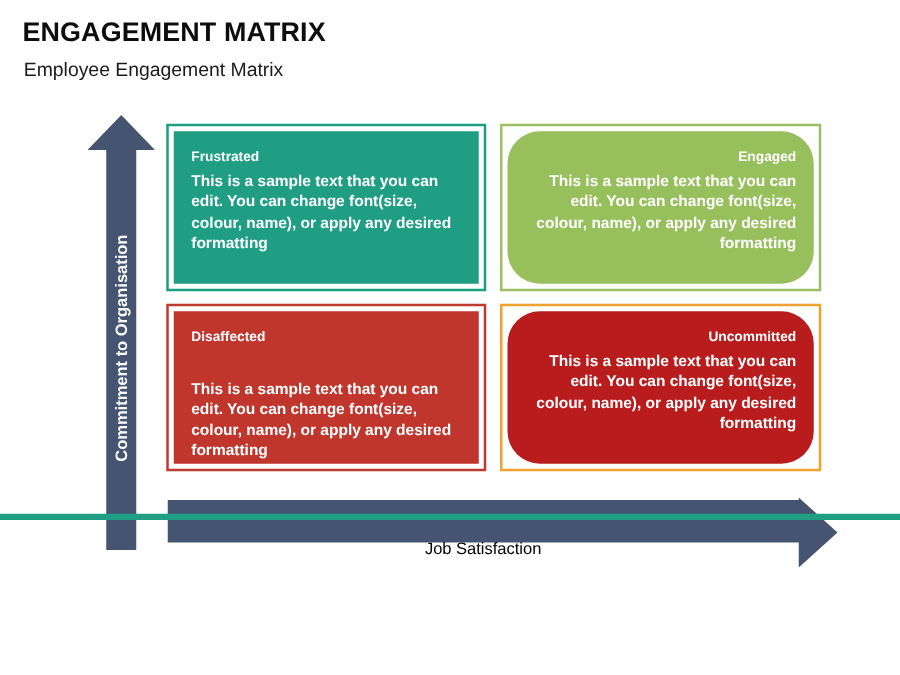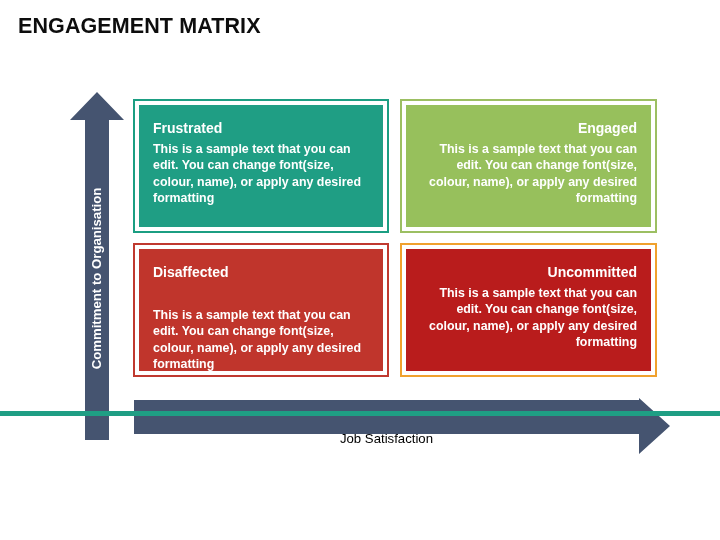--- a/index.html
+++ b/index.html
@@ -53,35 +53,35 @@
   .quad-inner {
     width: 100%;
     height: 100%;
     box-sizing: border-box;
     padding: 14px 14px 10px 14px;
     display: flex;
     flex-direction: column;
     justify-content: flex-start;
   }
   .quad-title {
-    font-size: 14px;
+    font-size: 11px;
     font-weight: bold;
     color: #ffffff;
     margin: 0 0 3px 0;
     line-height: 1.35;
   }
   .quad-body {
     font-size: 12.4px;
     font-weight: bold;
     color: #ffffff;
     line-height: 1.32;
     margin: 0;
   }
   .align-left  { text-align: left; }
-  .align-right { text-align: right; }
+  .align-right { text-align: right; border-radius: 26px; }
 
   #quad-frustrated {
     left: 133px; top: 99px; width: 256px; height: 134px;
     border-color: #1b9e82;
   }
   #quad-frustrated .quad-inner { background: #1f9e84; }
 
   #quad-engaged {
     left: 400px; top: 99px; width: 257px; height: 134px;
     border-color: #9cbf62;
@@ -166,20 +166,21 @@
     background: #1f9e84;
   }
 </style>
 </head>
 <body>
 
 <div id="slide">
 
   <div id="title">ENGAGEMENT MATRIX</div>
 
+  <div id="subtitle">Employee Engagement Matrix</div>
 
   <div id="axis-vertical">
     <svg width="54" height="348" viewBox="0 0 54 348">
       <polygon points="27,0 54,28 39,28 39,348 15,348 15,28 0,28" fill="#455470"></polygon>
     </svg>
     <div id="axis-vertical-label">
       <span>Commitment to Organisation</span>
     </div>
   </div>
 

